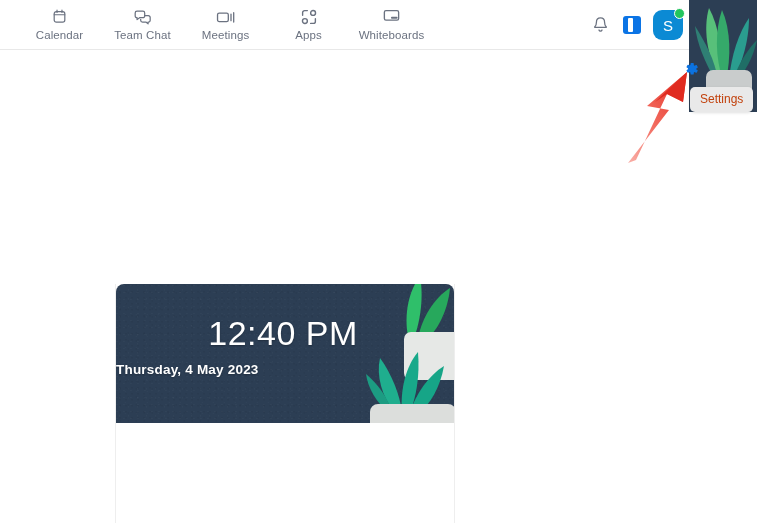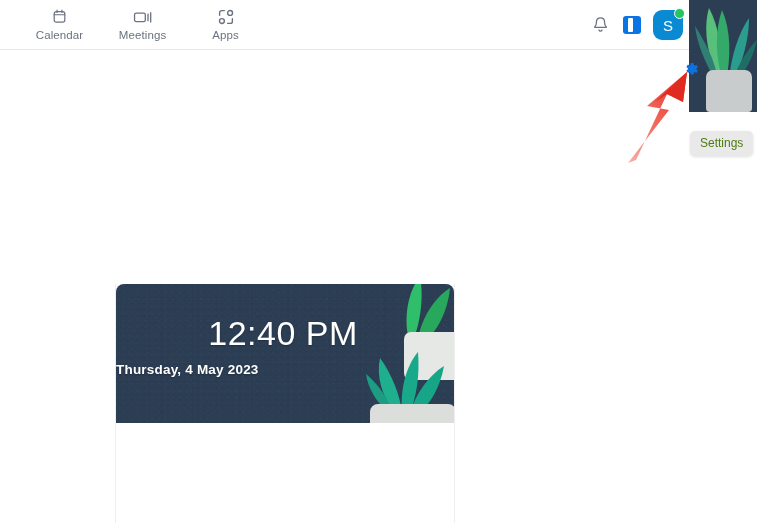--- a/index.html
+++ b/index.html
@@ -119,28 +119,27 @@
     position: absolute;
     left: 682px; top: 60px;
     width: 18px; height: 18px;
     cursor: pointer;
     z-index: 6;
   }
   .tooltip {
     position: absolute;
     left: 690px; top: 87px;
     background: #e9e9e9;
-    color: #4d7c0f;
+    color: #c2410c;
     font-size: 12px;
     padding: 5px 10px 6px 10px;
     border-radius: 5px;
     white-space: nowrap;
     z-index: 7;
     box-shadow: 0 1px 3px rgba(0,0,0,.12);
-    margin-top: 44px;
   }
 
   
   .annot-arrow {
     position: absolute;
     left: 625px; top: 58px;
     width: 80px; height: 110px;
     z-index: 5;
     pointer-events: none;
   }
@@ -227,20 +226,29 @@
       <div class="nav-item">
         <span class="nav-ico">
           <svg width="17" height="17" viewBox="0 0 24 24" fill="none" stroke="#6b7280" stroke-width="1.7" stroke-linecap="round">
             <rect x="4.5" y="5" width="15" height="15" rx="3"></rect>
             <path d="M4.5 9.5h15M8.5 3v3.2M15.5 3v3.2"></path>
           </svg>
         </span>
         <span class="nav-lbl">Calendar</span>
       </div>
 
+      <div class="nav-item">
+        <span class="nav-ico">
+          <svg width="19" height="18" viewBox="0 0 26 24" fill="none" stroke="#6b7280" stroke-width="1.7" stroke-linecap="round" stroke-linejoin="round">
+            <path d="M3 6.5a2.5 2.5 0 0 1 2.5-2.5h8A2.5 2.5 0 0 1 16 6.5v4A2.5 2.5 0 0 1 13.5 13H9l-3.4 2.6V13H5.5A2.5 2.5 0 0 1 3 10.5z"></path>
+            <path d="M10.5 15.2v1.3A2.5 2.5 0 0 0 13 19h4.6l3 2.3V19h.4a2.5 2.5 0 0 0 2.5-2.5v-3.8A2.5 2.5 0 0 0 21 10.2h-5"></path>
+          </svg>
+        </span>
+        <span class="nav-lbl">Team Chat</span>
+      </div>
 
       <div class="nav-item">
         <span class="nav-ico">
           <svg width="20" height="16" viewBox="0 0 26 18" fill="none" stroke="#6b7280" stroke-width="1.7" stroke-linecap="round" stroke-linejoin="round">
             <rect x="2" y="4" width="14" height="11" rx="2.2"></rect>
             <path d="M19.5 5.2v8.6M23 3.4v12.2"></path>
           </svg>
         </span>
         <span class="nav-lbl">Meetings</span>
       </div>
@@ -251,20 +259,29 @@
           <svg width="18" height="18" viewBox="0 0 22 22" fill="none" stroke="#6b7280" stroke-width="1.7" stroke-linecap="round">
             <path d="M9 3.2H5.6A2.4 2.4 0 0 0 3.2 5.6V9"></path>
             <circle cx="16" cy="6" r="3"></circle>
             <circle cx="6" cy="16" r="3"></circle>
             <path d="M13 18.8h3.4a2.4 2.4 0 0 0 2.4-2.4V13"></path>
           </svg>
         </span>
         <span class="nav-lbl">Apps</span>
       </div>
 
+      <div class="nav-item">
+        <span class="nav-ico">
+          <svg width="19" height="17" viewBox="0 0 24 20" fill="none" stroke="#6b7280" stroke-width="1.7" stroke-linecap="round" stroke-linejoin="round">
+            <path d="M3 4.6A2 2 0 0 1 5 2.6h14a2 2 0 0 1 2 2v8a2 2 0 0 1-2 2H5a2 2 0 0 1-2-2z"></path>
+            <path d="M12.5 11.6h6" stroke-width="2.4"></path>
+          </svg>
+        </span>
+        <span class="nav-lbl">Whiteboards</span>
+      </div>
 
     </div>
 
     <div class="topbar-right">
       <div class="bell-btn">
         <svg width="17" height="18" viewBox="0 0 20 21" fill="none" stroke="#6b7280" stroke-width="1.5" stroke-linecap="round" stroke-linejoin="round">
           <path d="M10 2.2c-3 0-4.8 2.1-4.8 5 0 3.6-1.3 4.8-1.9 5.4-.3.3-.1.8.3.8h12.8c.4 0 .6-.5.3-.8-.6-.6-1.9-1.8-1.9-5.4 0-2.9-1.8-5-4.8-5z"></path>
           <path d="M8.2 16.4a1.9 1.9 0 0 0 3.6 0"></path>
         </svg>
       </div>

